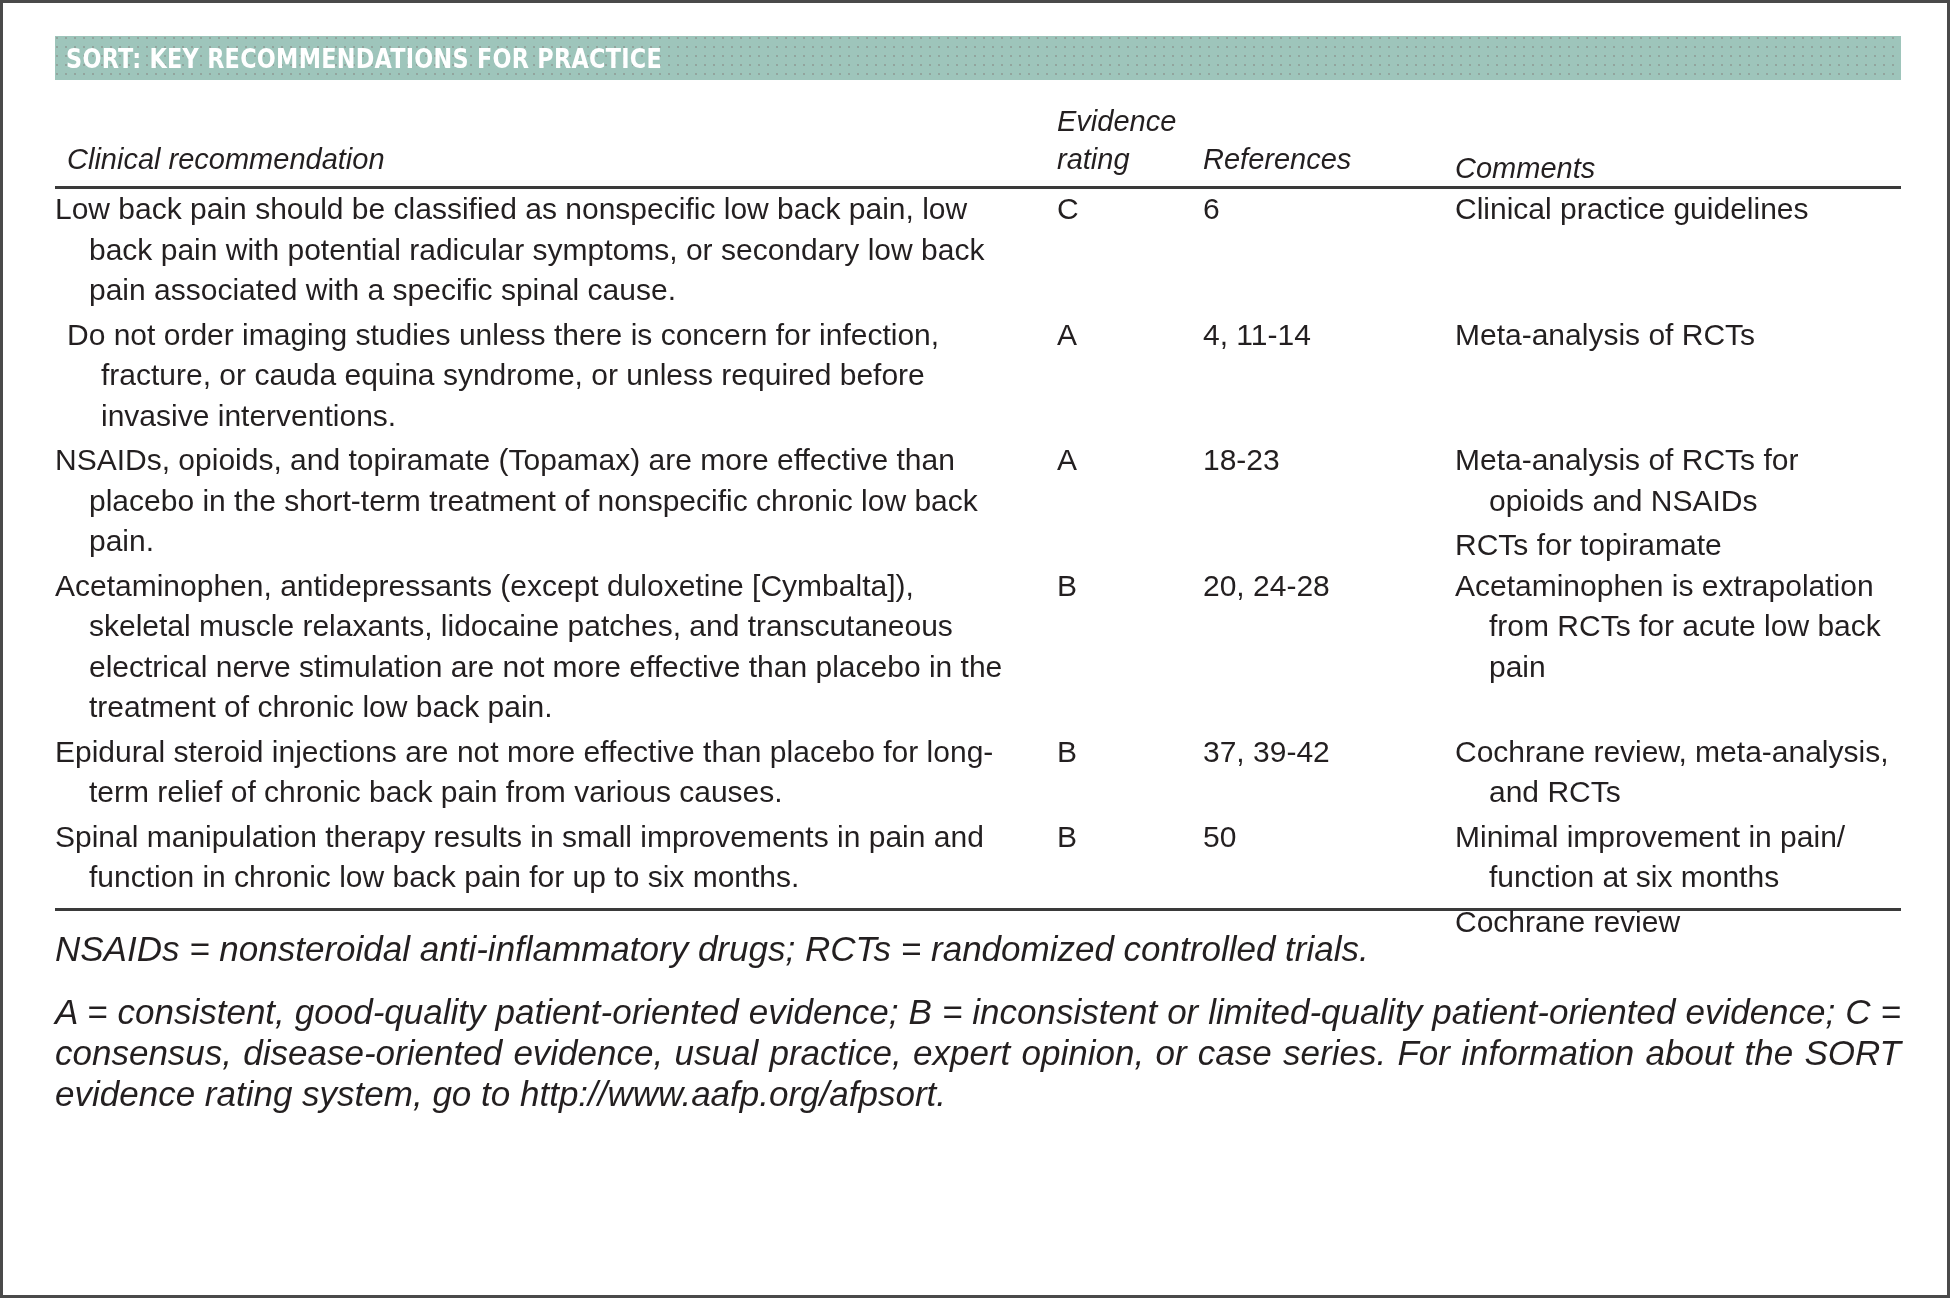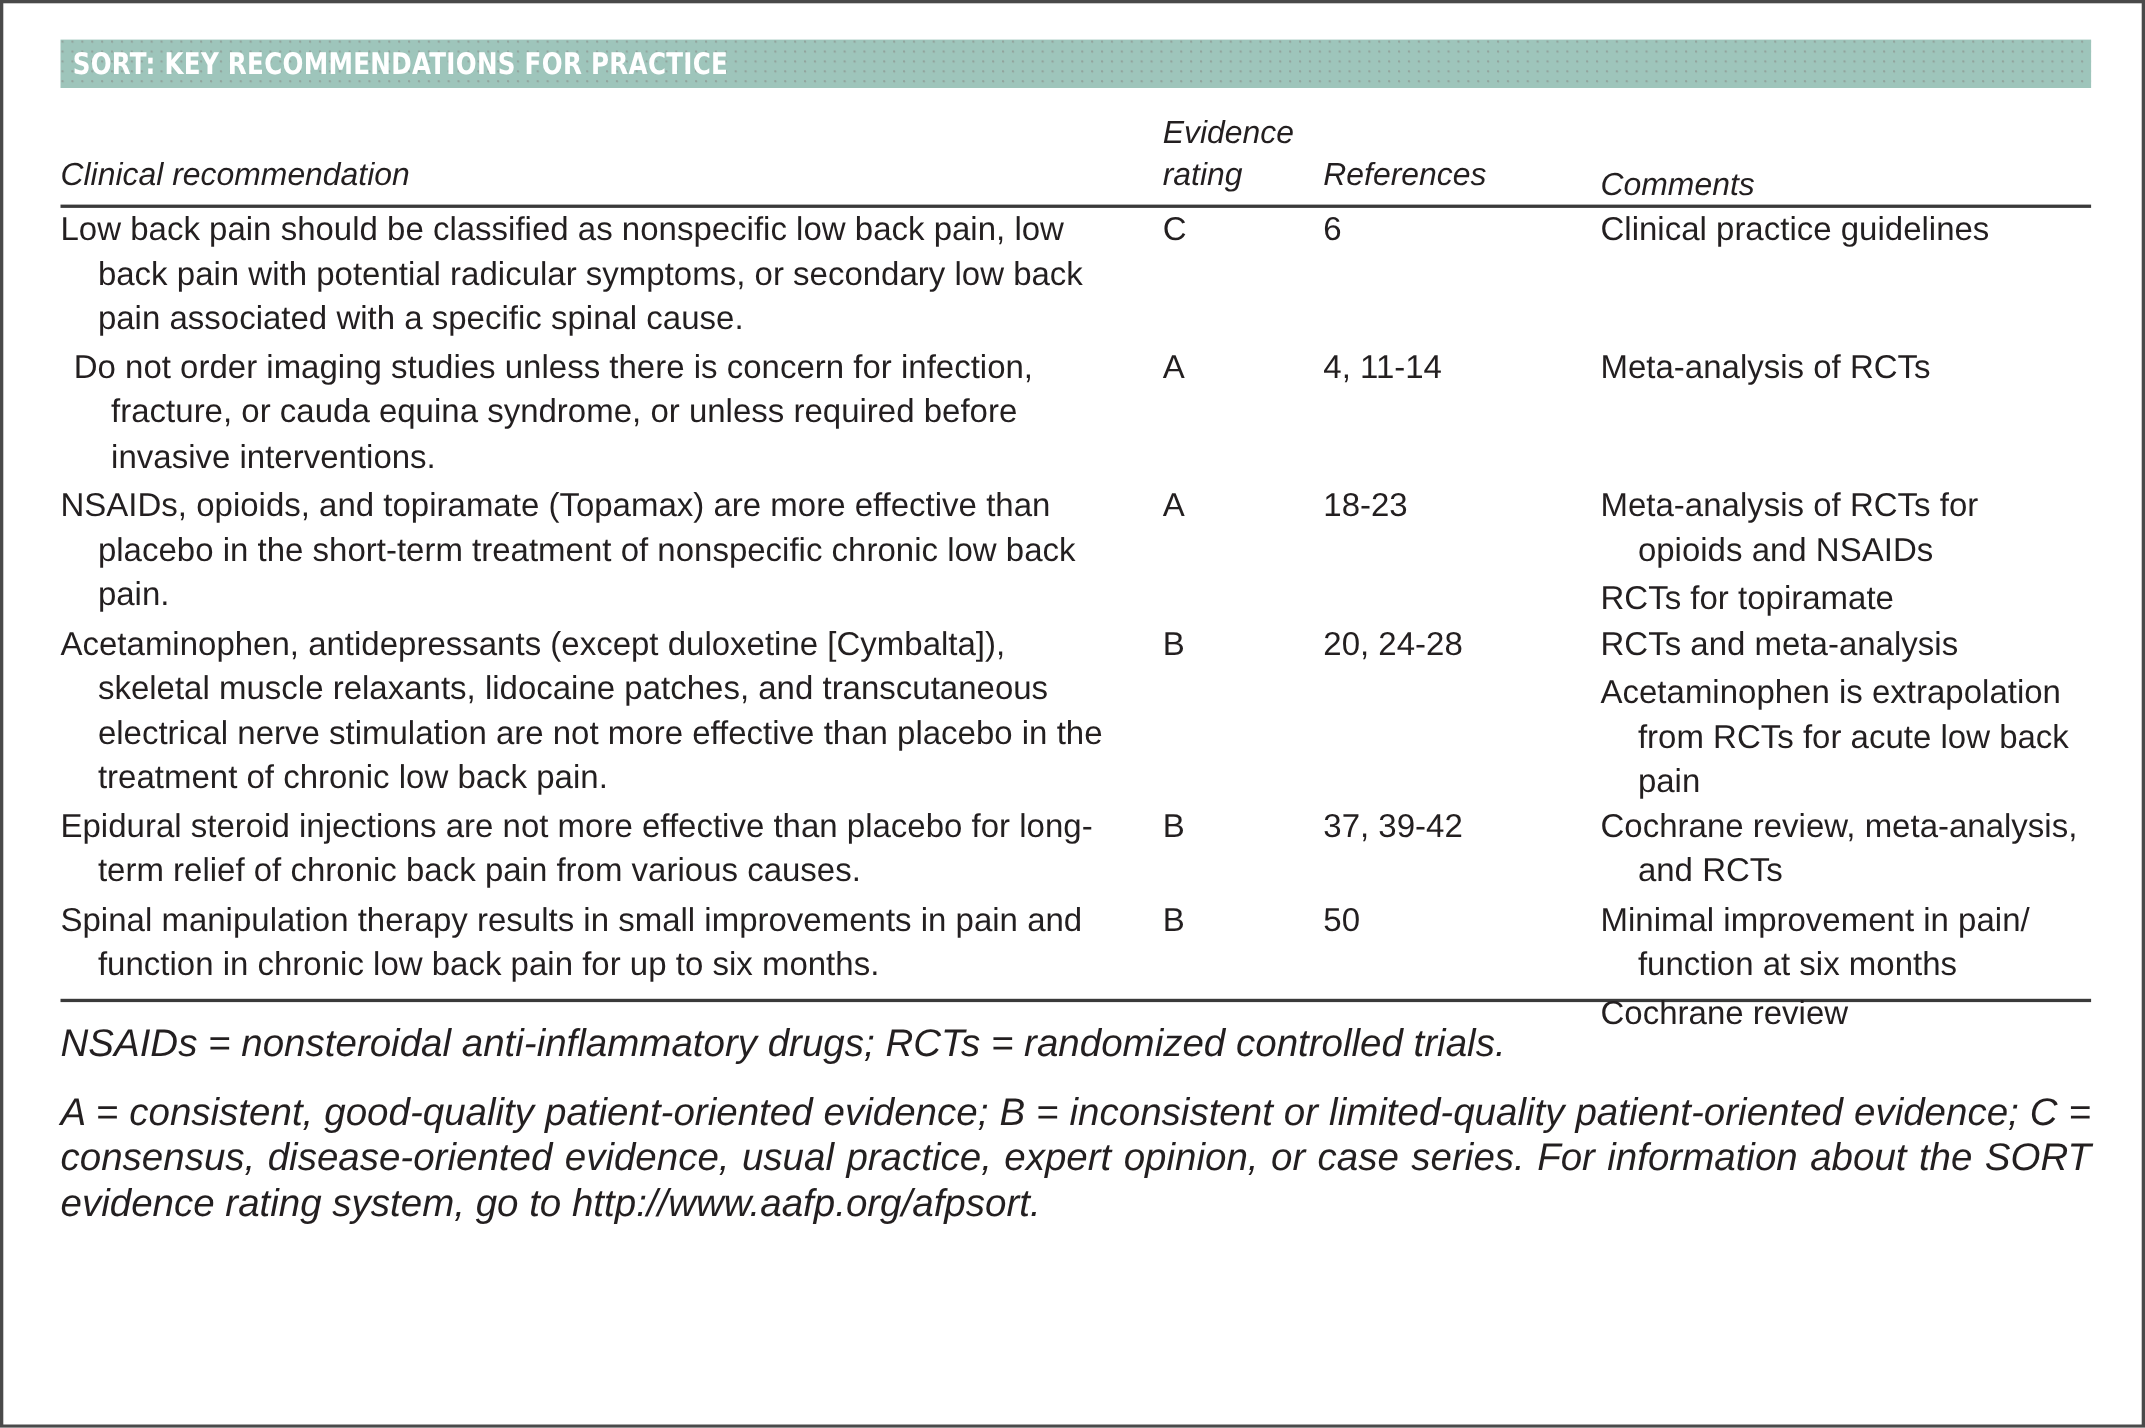--- a/index.html
+++ b/index.html
@@ -94,21 +94,21 @@
   }
   .header-row .cell-rec,
   .header-row .cell-rating,
   .header-row .cell-refs,
   .header-row .cell-comments {
     font-style: italic;
     font-size: 29px;
     line-height: 38px;
     color: #231f20;
   }
-  .header-row .cell-rec { top: 38px; }
+  .header-row .cell-rec { top: 38px; margin-left: 12px; }
   .header-row .cell-rating { top: 0px; }
   .header-row .cell-refs { top: 38px; }
   .header-row .cell-comments { top: 47px; }
 
   .rule {
     width: 100%;
     height: 0;
     border-top: 3px solid #3a3a3a;
   }
   .rule-top { margin-top: 4px; }
@@ -234,21 +234,20 @@
           <div class="cell-rec" style="position:relative;left:0;">
             <div class="rec-text">Acetaminophen, antidepressants (except duloxetine [Cymbalta]), skeletal muscle relaxants, lidocaine patches, and transcutaneous electrical nerve stimulation are not more effective than placebo in the treatment of chronic low back pain.</div>
           </div>
           <div class="cell-rating" style="top:0;">
             <div class="rating-text">B</div>
           </div>
           <div class="cell-refs" style="top:0;">
             <div class="refs-text">20, 24-28</div>
           </div>
           <div class="cell-comments" style="top:0;">
-            <div class="comment-text">RCTs and meta-analysis</div>
             <div class="comment-text">Acetaminophen is extrapolation from RCTs for acute low back pain</div>
           </div>
         </div>
 
         <div class="row data-row">
           <div class="cell-rec" style="position:relative;left:0;">
             <div class="rec-text">Epidural steroid injections are not more effective than placebo for long-term relief of chronic back pain from various causes.</div>
           </div>
           <div class="cell-rating" style="top:0;">
             <div class="rating-text">B</div>

